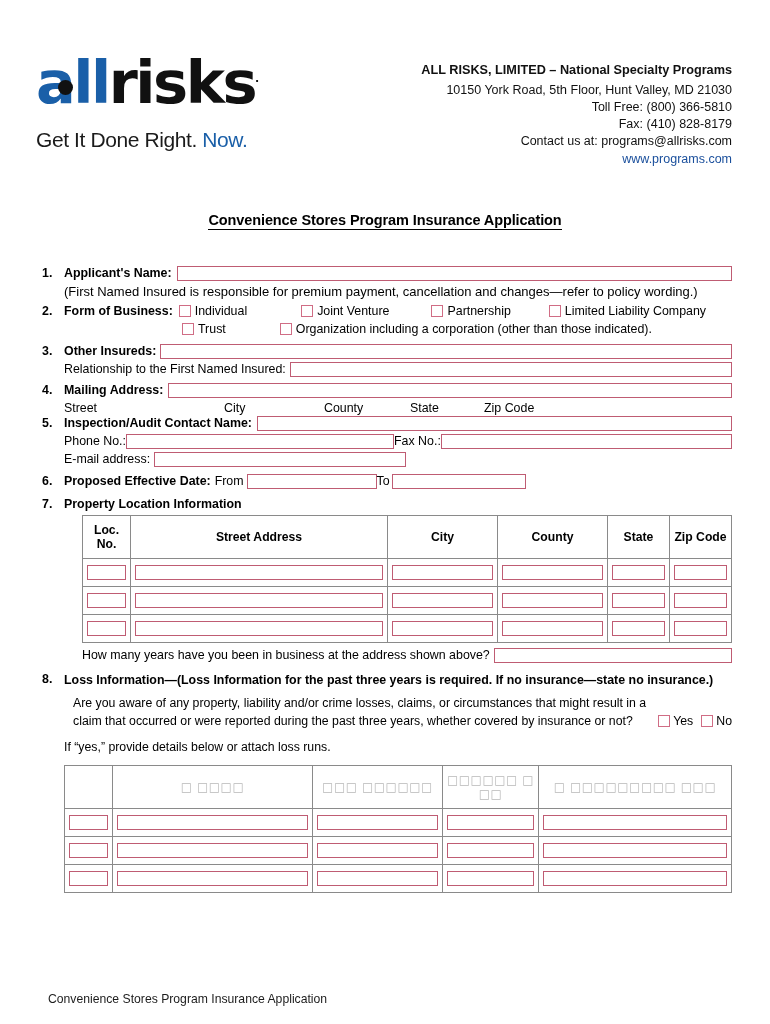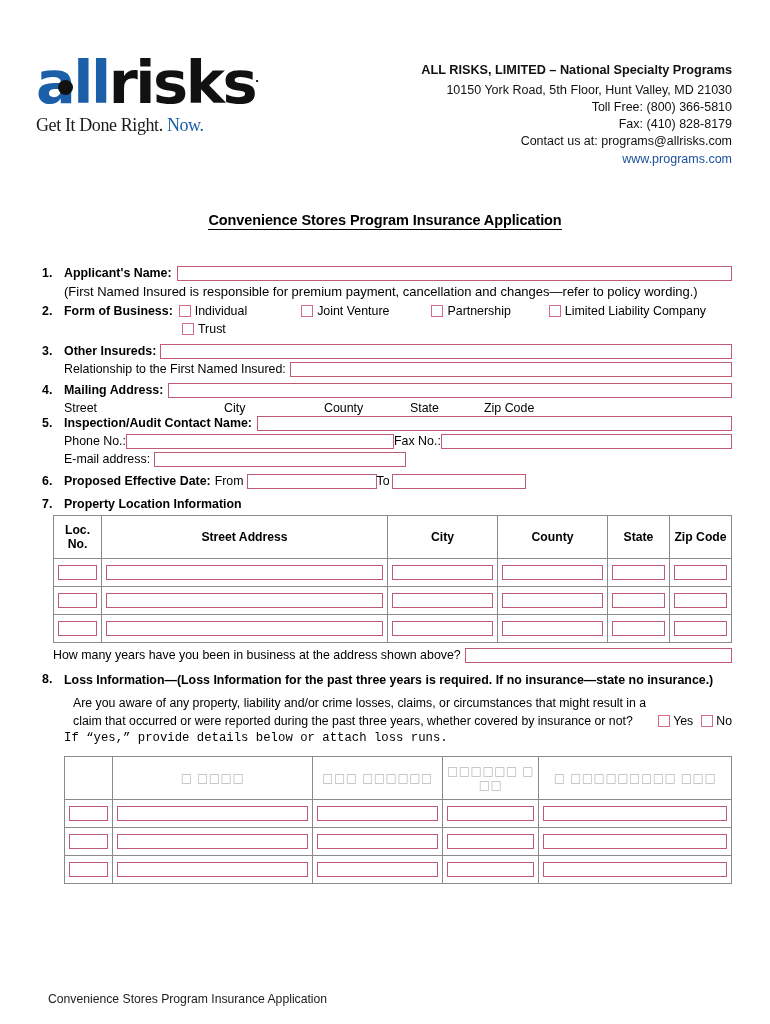--- a/index.html
+++ b/index.html
@@ -53,24 +53,24 @@
     height: 15px;
     background: #111111;
     border-radius: 50%;
   }
   .logo-reg {
     font-size: 11px;
     vertical-align: super;
     letter-spacing: 0;
   }
   .tagline {
-    font-family: Liberation Serif, serif;
-    font-size: 18px;
+    font-family: Liberation Sans, sans-serif;
+    font-size: 21px;
     letter-spacing: -0.4px;
-    margin-top: 5px;
+    margin-top: 18px;
     white-space: nowrap;
   }
   .tagline .t-dark { color: #1b1b1b; }
   .tagline .t-blue { color: #1a5fa8; }
 
   .contact-block {
     text-align: right;
     font-size: 12.5px;
     line-height: 1.38;
     color: #111;
@@ -272,20 +272,24 @@
         <span>Limited Liability Company</span>
       </div>
     </div>
     <div class="row" style="margin-bottom:8px;">
       <div class="num"></div>
       <div style="width:112px;"></div>
       <div class="cb-item" style="margin-left:6px;">
         <span class="cbx"></span>
         <span>Trust</span>
       </div>
+      <div class="cb-item" style="margin-left:54px;">
+        <span class="cbx"></span>
+        <span>Organization including a corporation (other than those indicated).</span>
+      </div>
     </div>
 
     <div class="row">
       <div class="num">3.</div>
       <div class="lbl-b">Other Insureds:</div>
       <div class="fld grow" style="margin-left:4px;"></div>
     </div>
     <div class="row" style="margin-bottom:6px;">
       <div class="num"></div>
       <div class="lbl-n">Relationship to the First Named Insured:</div>
@@ -331,21 +335,21 @@
       <div class="fld" style="width:130px;margin-left:3px;"></div>
       <div class="lbl-n">To</div>
       <div class="fld" style="width:134px;margin-left:2px;"></div>
     </div>
 
     <div class="row" style="margin-bottom:0;">
       <div class="num">7.</div>
       <div class="lbl-b">Property Location Information</div>
     </div>
 
-    <div style="margin-left:11px;">
+    <div style="margin-left:40px;">
       <table class="grid">
         <colgroup>
           <col style="width:48px;">
             <col>
             <col style="width:110px;">
             <col style="width:110px;">
             <col style="width:62px;">
             <col style="width:62px;">
         </colgroup>
         <thead>
@@ -435,21 +439,21 @@
 
     <div class="q8-text" style="margin-top:7px;position:relative;">
       <div style="max-width:600px;margin-left:9px;">Are you aware of any property, liability and/or crime losses, claims, or circumstances that might result in a claim that occurred or were reported during the past three years, whether covered by insurance or not?</div>
       <div style="position:absolute;right:0;bottom:0;display:flex;align-items:center;gap:3px;">
         <span class="cbx"></span>
         <span>Yes</span>
         <span class="cbx" style="margin-left:5px;"></span>
         <span>No</span>
       </div>
     </div>
-    <div class="q8-text" style="margin-top:0;font-family:Liberation Mono, monospace;">If “yes,” provide details below or attach loss runs.</div>
+    <div class="q8-text" style="margin-top:9px;">If “yes,” provide details below or attach loss runs.</div>
 
     <div style="margin-left:22px;margin-top:8px;">
       <table class="grid">
         <colgroup>
           <col style="width:48px;">
             <col style="width:200px;">
             <col style="width:130px;">
             <col style="width:96px;">
             <col>
         </colgroup>

